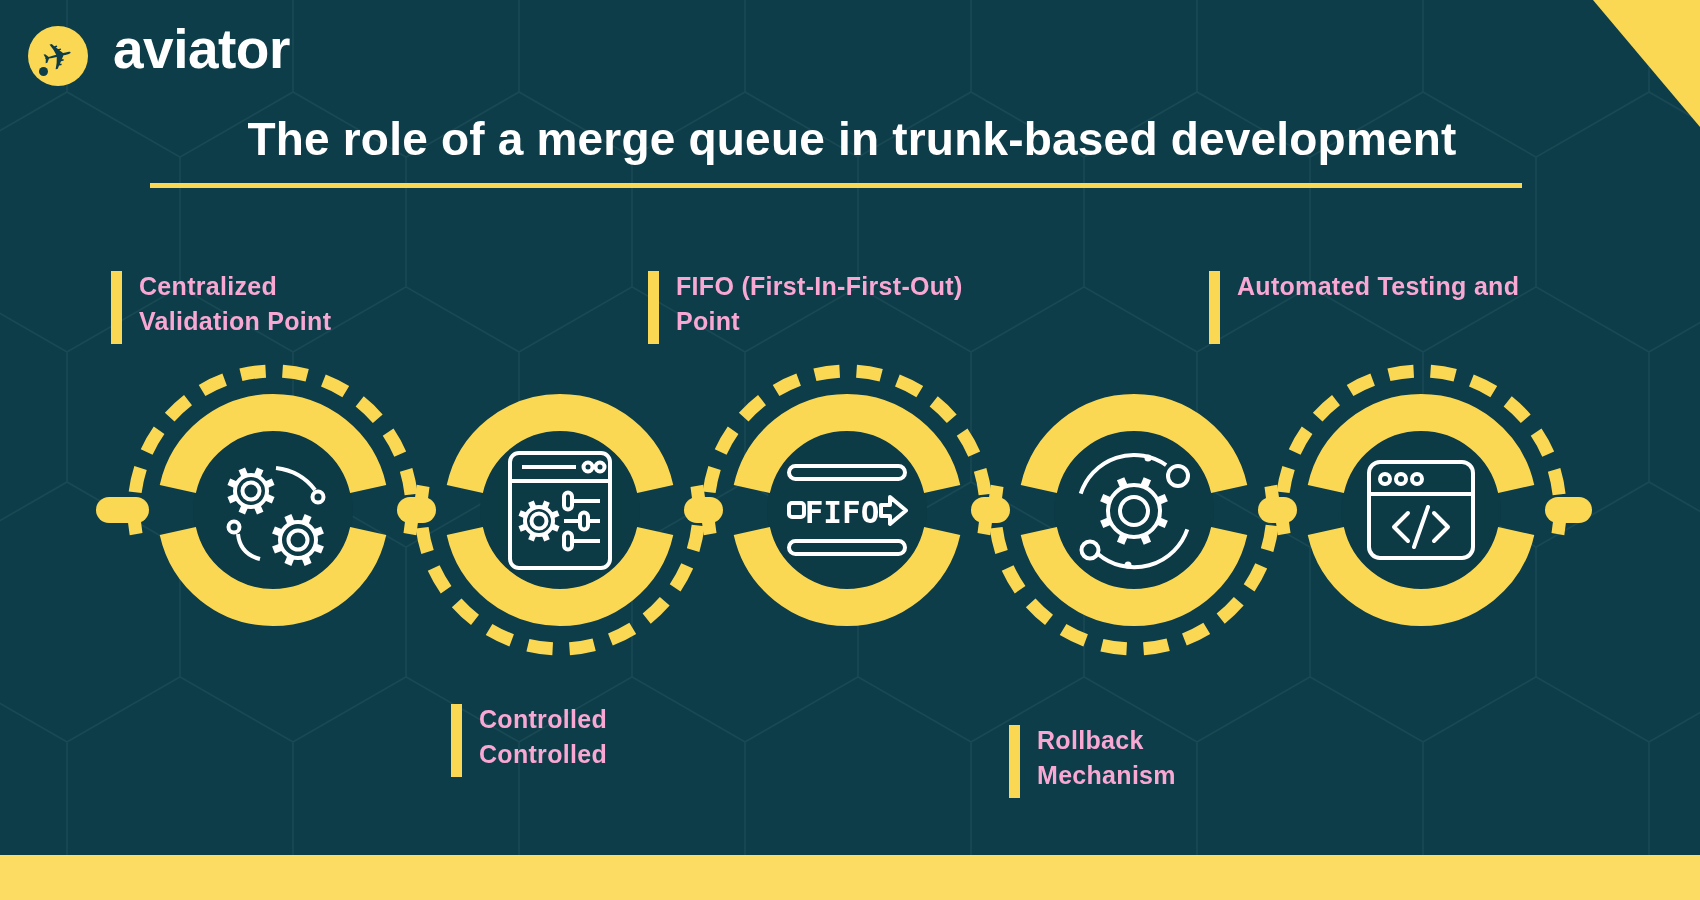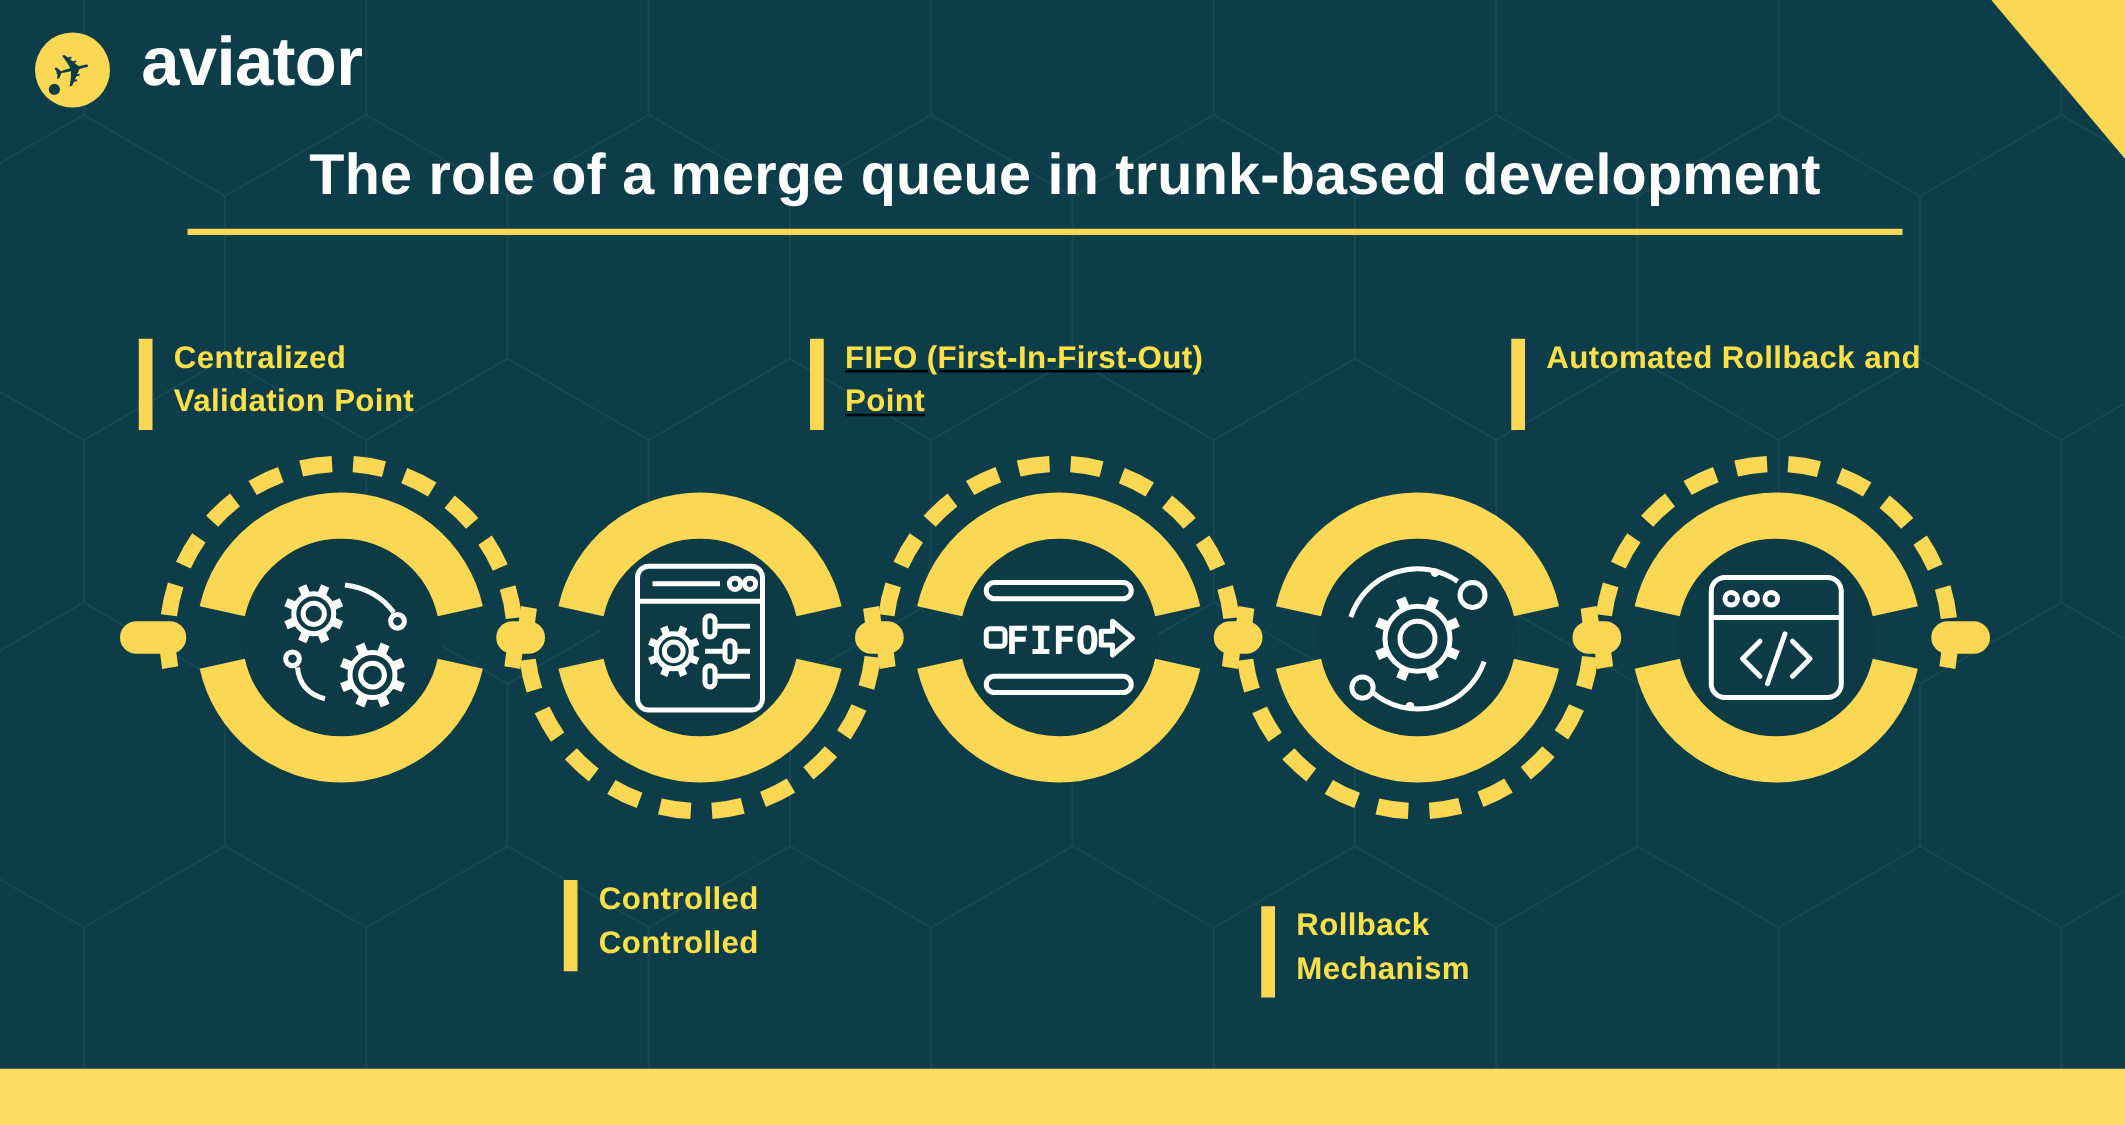--- a/index.html
+++ b/index.html
@@ -43,25 +43,25 @@
   }
   .title-underline{
     position:absolute;left:150px;top:183px;width:1372px;height:5px;
     background:#fbd853;
   }
 
   
   .label{position:absolute;display:flex;gap:17px;}
   .label .bar{width:11px;height:73px;background:#fbd853;flex:0 0 auto;}
   .label .ltext{
-    font-size:25px;font-weight:bold;color:#fde047;line-height:35px;
+    font-size:25px;font-weight:bold;color:#f9a8d4;line-height:35px;
     letter-spacing:0.3px;margin-top:-2px;white-space:nowrap;
   }
   .label-1{left:111px;top:271px;}
-  .label-2{left:648px;top:271px;text-decoration:underline;}
+  .label-2{left:648px;top:271px;}
   .label-3{left:1209px;top:271px;}
   .label-4{left:451px;top:704px;}
   .label-5{left:1009px;top:725px;}
 
   
   #chain{position:absolute;left:0;top:0;width:1700px;height:900px;}
 
   
   .bottom-bar{
     position:absolute;left:0;top:855px;width:1700px;height:45px;
@@ -228,21 +228,21 @@
 <div class="label label-2">
   <div class="bar"></div>
   <div class="ltext">
       <div>FIFO (First-In-First-Out)</div>
       <div>Point</div>
     </div>
 </div>
 <div class="label label-3">
   <div class="bar"></div>
   <div class="ltext">
-      <div>Automated Rollback and</div>
+      <div>Automated Testing and</div>
     </div>
 </div>
 <div class="label label-4">
   <div class="bar"></div>
   <div class="ltext">
       <div>Controlled</div>
       <div>Controlled</div>
     </div>
 </div>
 <div class="label label-5">

